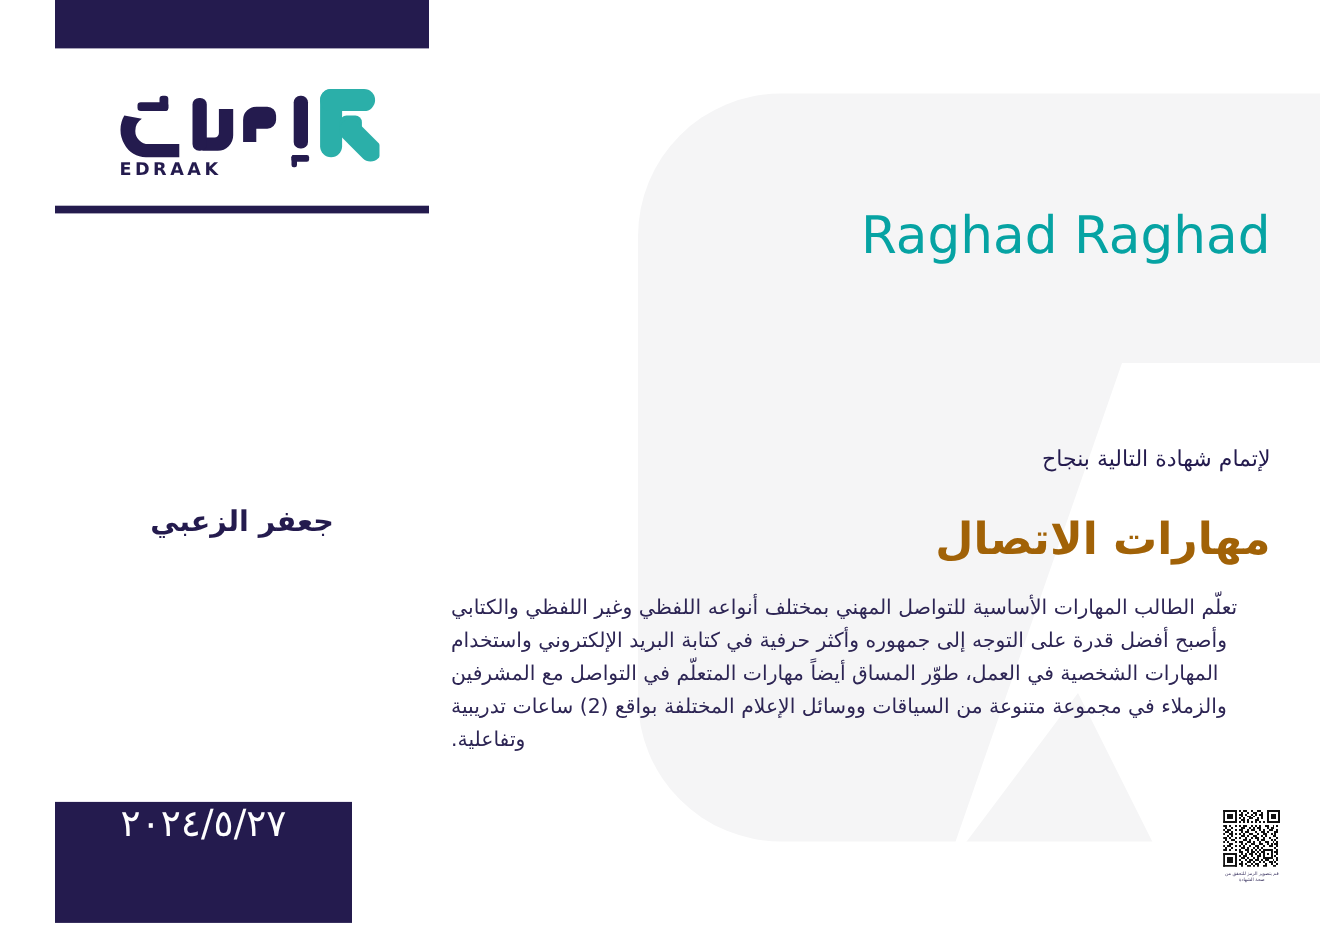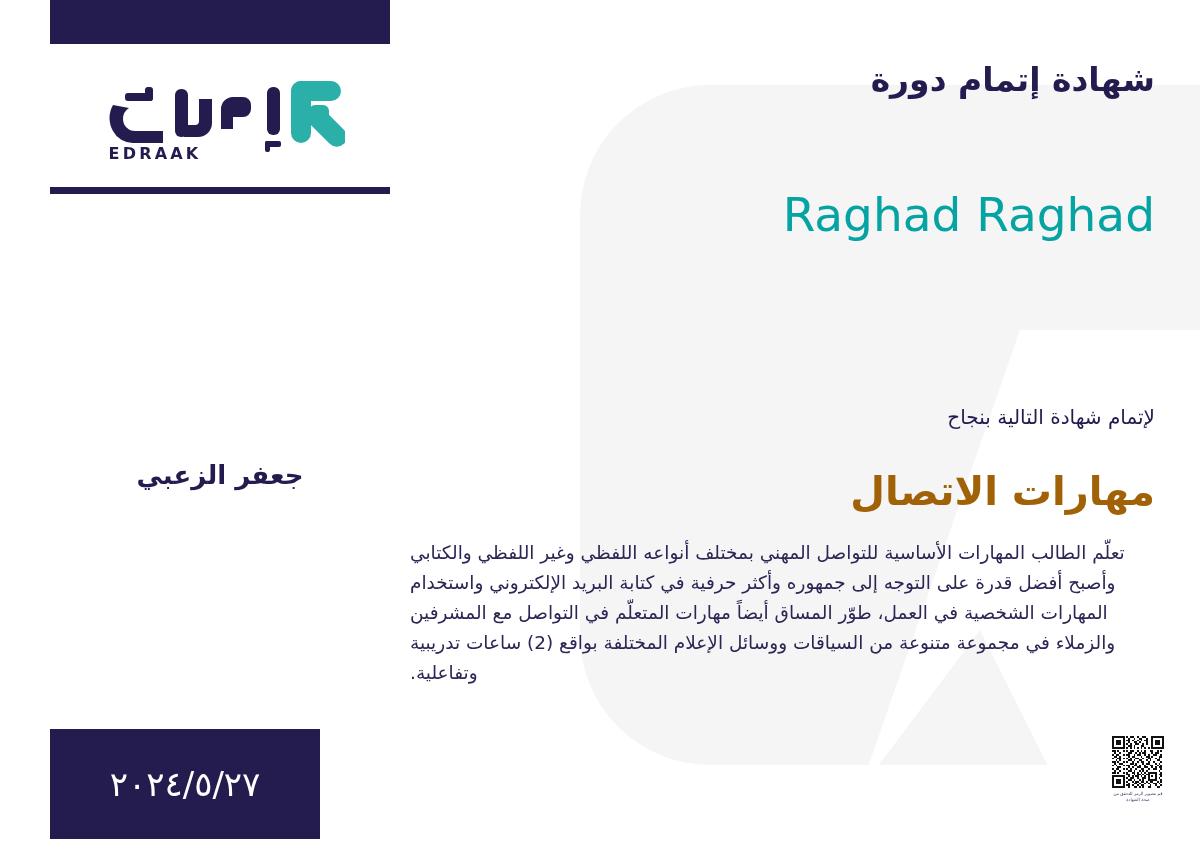--- a/index.html
+++ b/index.html
@@ -98,21 +98,20 @@
 
   .date-badge {
     position: absolute;
     left: 50px;
     top: 729px;
     width: 270px;
     height: 110px;
     background: #241b4e;
     z-index: 3;
     display: flex;
-    align-items: center;
     justify-content: center;
   }
   .date-text {
     color: #ffffff;
     font-size: 34px;
     letter-spacing: 1px;
     direction: ltr;
     font-family: "DejaVu Sans", sans-serif;
   }
 
@@ -269,21 +268,20 @@
   <div class="divider"></div>
 
   <div class="signature-name">جعفر الزعبي</div>
 
   <div class="date-badge">
     <span class="date-text">٢٠٢٤/٥/٢٧</span>
   </div>
 
   <div class="right-col">
 
-    <div class="cert-title">شهادة إتمام دورة</div>
 
 
     <div class="recipient-name">Raghad Raghad</div>
 
     <div class="completion-line">لإتمام شهادة التالية بنجاح</div>
 
     <div class="course-title">مهارات الاتصال</div>
 
     <div class="course-desc">تعلّم الطالب المهارات الأساسية للتواصل المهني بمختلف أنواعه اللفظي وغير اللفظي والكتابي وأصبح أفضل قدرة على التوجه إلى جمهوره وأكثر حرفية في كتابة البريد الإلكتروني واستخدام المهارات الشخصية في العمل، طوّر المساق أيضاً مهارات المتعلّم في التواصل مع المشرفين والزملاء في مجموعة متنوعة من السياقات ووسائل الإعلام المختلفة بواقع (2) ساعات تدريبية وتفاعلية.</div>
   </div>

